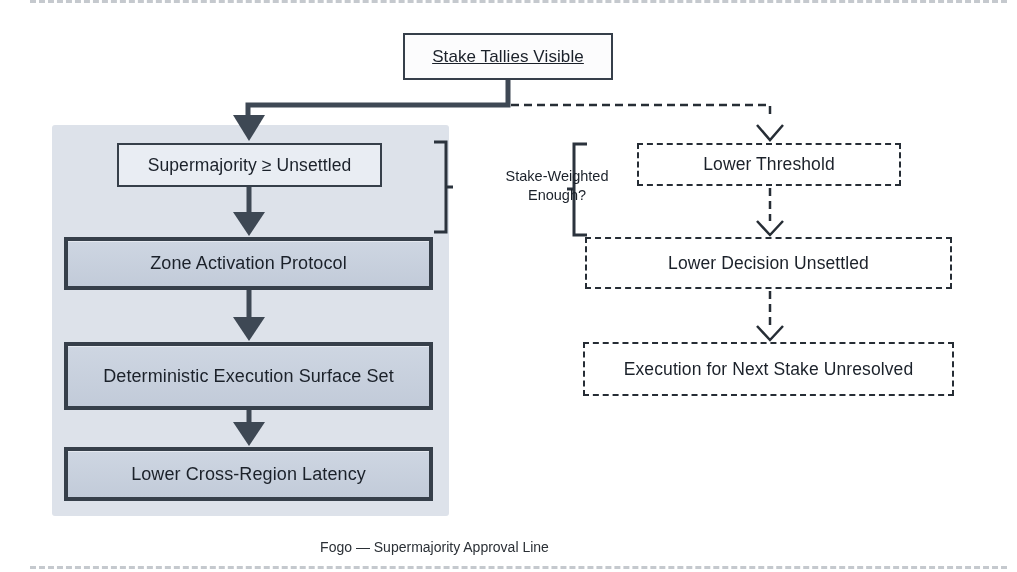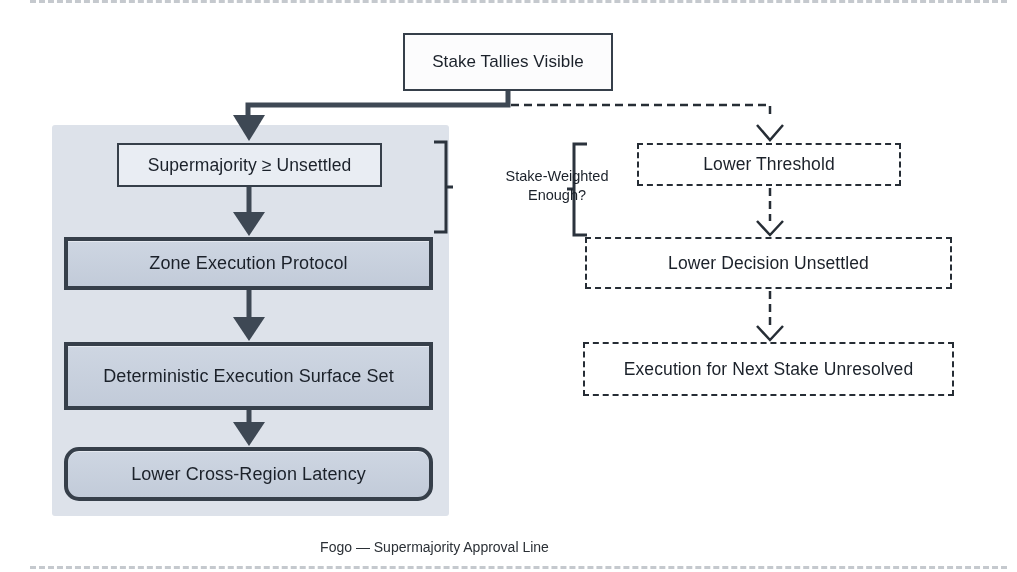--- a/index.html
+++ b/index.html
@@ -32,41 +32,42 @@
   svg.overlay { position: absolute; left: 0; top: 0; z-index: 2; }
 
   .node {
     position: absolute; z-index: 3;
     display: flex; align-items: center; justify-content: center;
     text-align: center;
     box-sizing: border-box;
     letter-spacing: .1px;
   }
   .node-source {
-    left: 403px; top: 33px; width: 210px; height: 58px;
+    left: 403px; top: 33px; width: 210px; height: 47px;
     background: #fcfcfd;
     border: 2.5px solid #363f4a;
     font-size: 17px;
+    text-decoration: underline;
   }
   .node-light {
     left: 117px; top: 143px; width: 265px; height: 44px;
     background: #e9edf3;
     border: 2.5px solid #363f4a;
     font-size: 17.5px;
   }
   .node-heavy {
     left: 64px; width: 369px; height: 53px;
     background: linear-gradient(#ced6e2, #c2cbd9);
     border: 4px solid #363f4a;
     box-shadow: inset 0 1px 0 rgba(255,255,255,.45);
     font-size: 18px;
   }
   .node-heavy.n2 { top: 237px; }
   .node-heavy.n3 { top: 342px; height: 68px; }
-  .node-heavy.n4 { top: 447px; height: 54px; border-radius: 15px; }
+  .node-heavy.n4 { top: 447px; height: 54px; }
 
   .node-dashed {
     background: #ffffff;
     border: 2.5px dashed #262d35;
     font-size: 17.5px;
   }
   .node-dashed.r1 { left: 637px; top: 143px; width: 264px; height: 43px; }
   .node-dashed.r2 { left: 585px; top: 237px; width: 367px; height: 52px; }
   .node-dashed.r3 { left: 583px; top: 342px; width: 371px; height: 54px; }
 
@@ -118,21 +119,21 @@
 
   <path d="M434 142 H446 V187 H453 M446 187 V232 H434" fill="none" stroke="#2b333d" stroke-width="3"></path>
   <path d="M587 144 H574 V189 H567 M574 189 V235 H587" fill="none" stroke="#2b333d" stroke-width="3"></path>
 </svg>
 
 <div class="node node-source">Stake Tallies Visible</div>
 
 <div class="abs decision-label">Stake-Weighted Enough?</div>
 
 <div class="node node-light">Supermajority ≥ Unsettled</div>
-<div class="node node-heavy n2">Zone Execution Protocol</div>
+<div class="node node-heavy n2">Zone Activation Protocol</div>
 <div class="node node-heavy n3">Deterministic Execution Surface Set</div>
 <div class="node node-heavy n4">Lower Cross-Region Latency</div>
 
 <div class="node node-dashed r1">Lower Threshold</div>
 <div class="node node-dashed r2">Lower Decision Unsettled</div>
 <div class="node node-dashed r3">Execution for Next Stake Unresolved</div>
 
 <div class="abs caption">Fogo — Supermajority Approval Line</div>
 
 </body></html>

